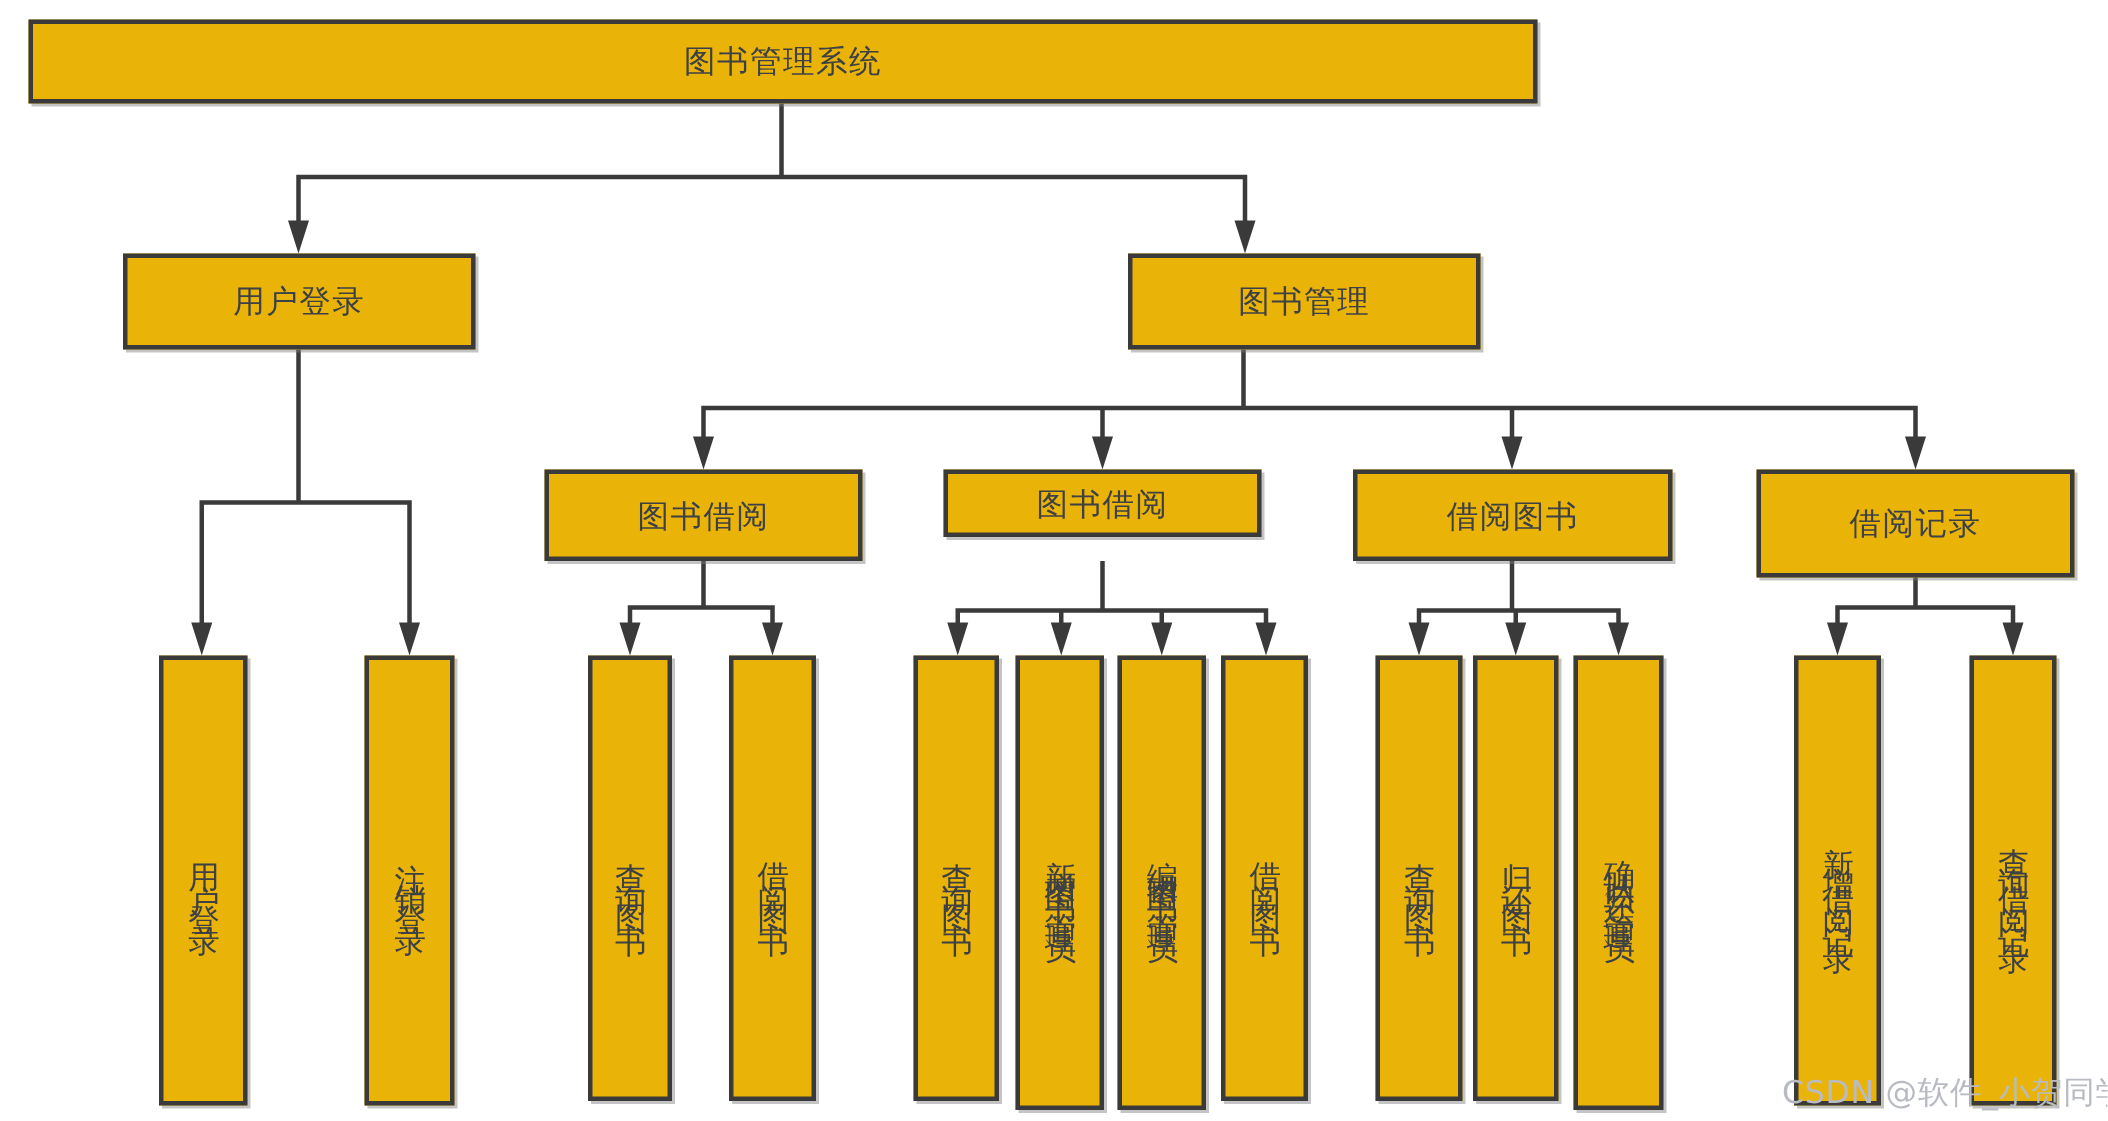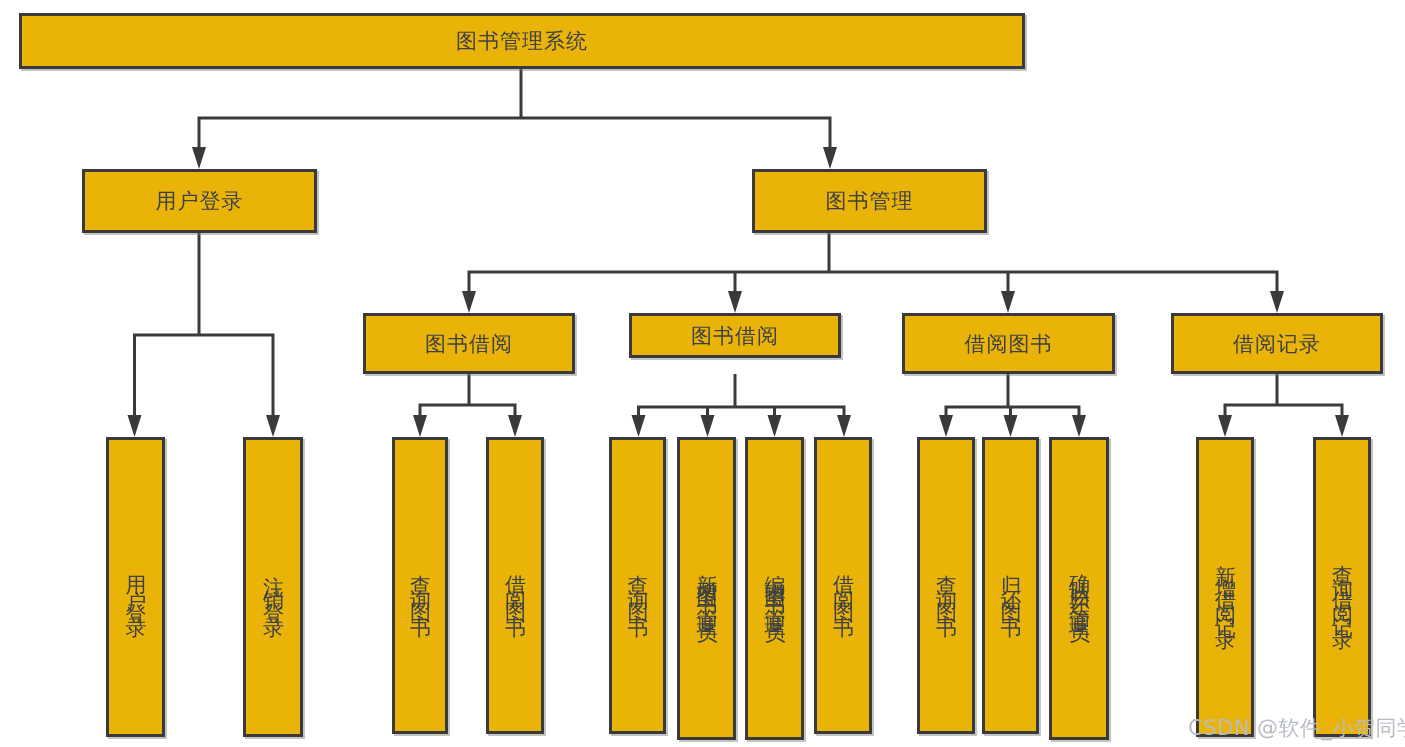--- a/index.html
+++ b/index.html
@@ -70,21 +70,21 @@
 
 <div class="box" style="left:363px; top:313px; width:212px; height:61px;">
   <span class="h-label">图书借阅</span>
 </div>
 <div class="box" style="left:629px; top:313px; width:212px; height:45px;">
   <span class="h-label">图书借阅</span>
 </div>
 <div class="box" style="left:902px; top:313px; width:213px; height:61px;">
   <span class="h-label">借阅图书</span>
 </div>
-<div class="box" style="left:1171px; top:313px; width:212px; height:61px;">
+<div class="box" style="left:1171px; top:313px; width:212px; height:72px;">
   <span class="h-label">借阅记录</span>
 </div>
 
 <div class="box v-box ls-4" style="left:106px; top:437px; width:59px; height:300px;">
   <span>用户登录</span>
 </div>
 <div class="box v-box ls-4" style="left:243px; top:437px; width:60px; height:300px;">
   <span>注销登录</span>
 </div>
 

